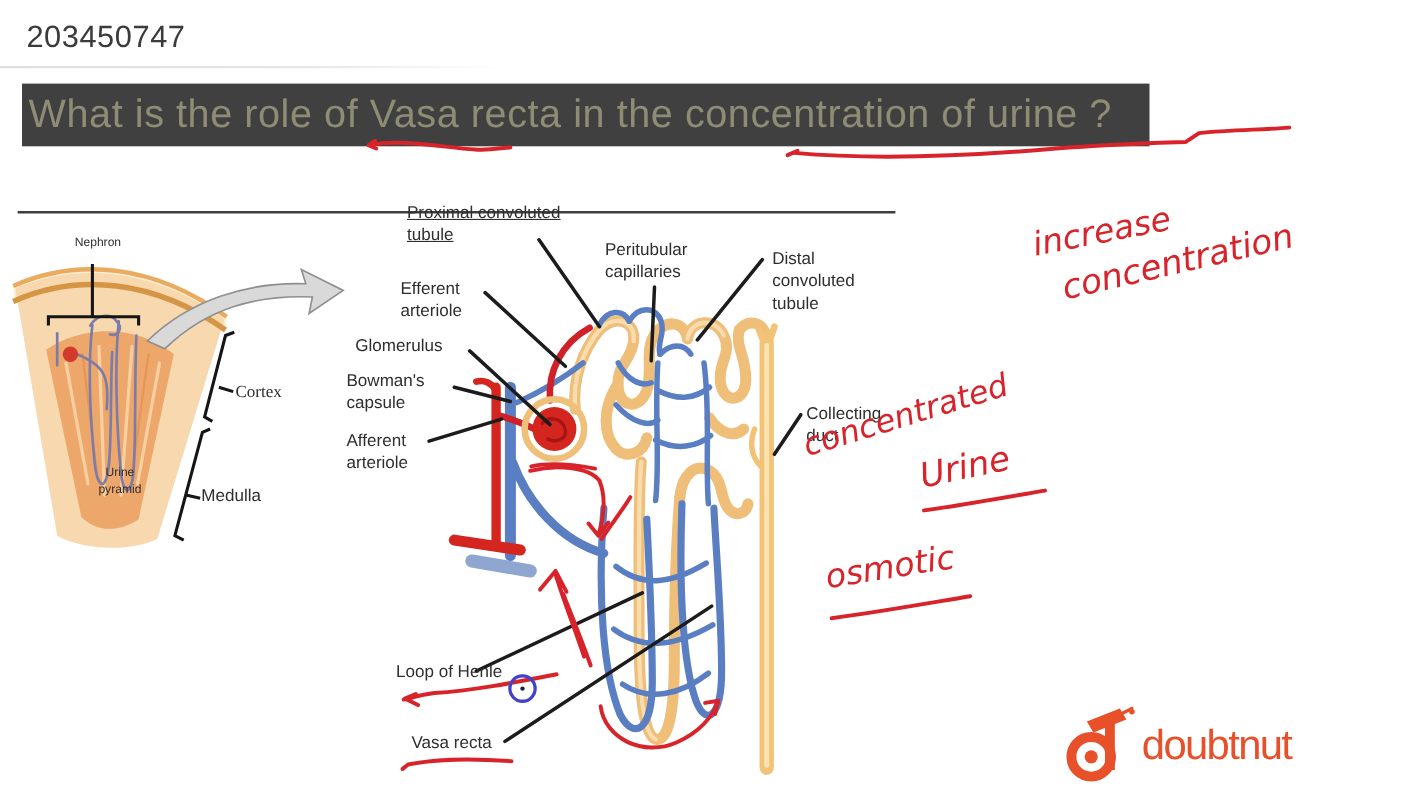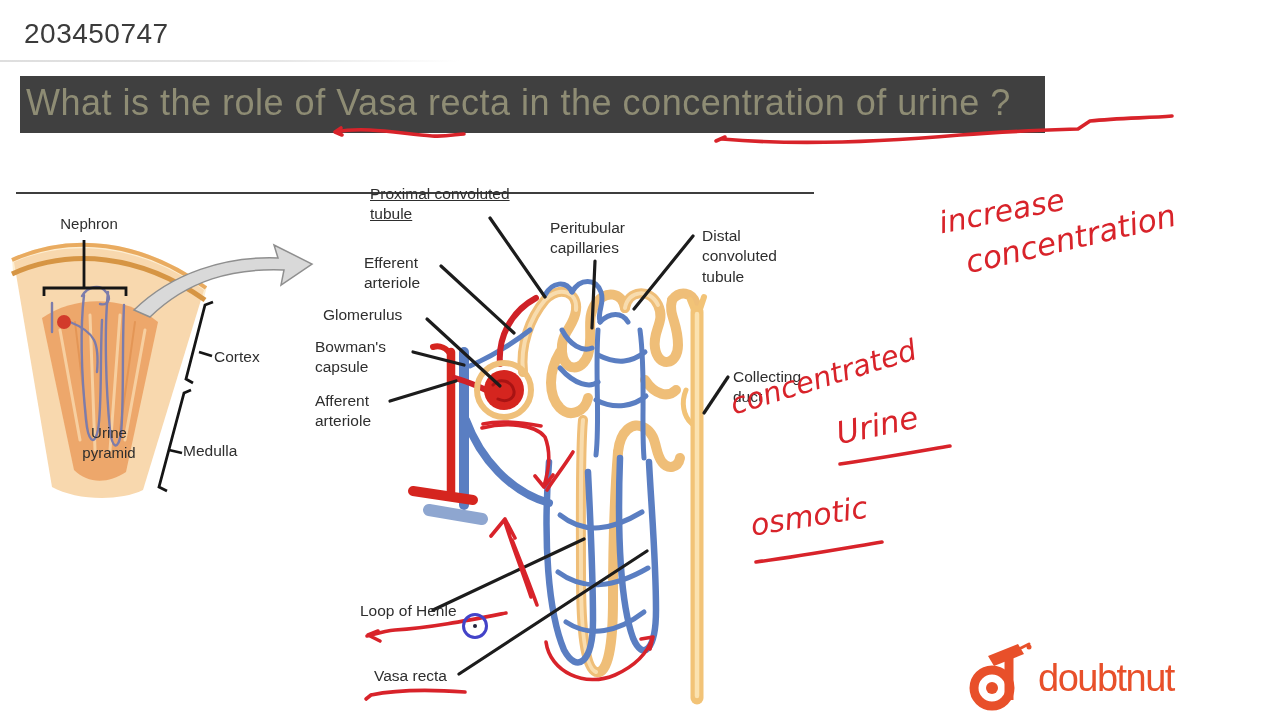--- a/index.html
+++ b/index.html
@@ -7,21 +7,21 @@
          font-family:"Liberation Sans",sans-serif;}
   
   .qid{position:absolute;left:24px;top:18px;font-size:28px;color:#3b3b3b;letter-spacing:.5px;}
   .id-rule{position:absolute;left:0;top:60px;width:460px;height:2px;
            background:linear-gradient(to right,#dedede 0%,#e6e6e6 60%,rgba(230,230,230,0));}
   .question{position:absolute;left:20px;top:76px;padding:6px 34px 9px 6px;
             background:#404040;color:#8e8c74;font-size:36px;letter-spacing:.5px;white-space:nowrap;}
   
   .lbl{position:absolute;color:#2e2e2e;font-size:15.5px;line-height:1.32;white-space:pre-line;}
   .lbl.c{text-align:center;}
-  .lbl.big{font-size:15px;}
+  .lbl.big{font-size:11px;}
   
   .ink-text{position:absolute;color:#d8232a;font-style:italic;
             font-family:"DejaVu Sans",sans-serif;transform-origin:left top;white-space:nowrap;}
   
   .cursor{position:absolute;left:462px;top:613px;width:20px;height:20px;border:3px solid #4343c8;
           border-radius:50%;}
   .cursor .dot{position:absolute;left:8px;top:8px;width:4px;height:4px;background:#22223a;border-radius:50%;}
   
   .brand{position:absolute;left:966px;top:640px;display:flex;align-items:center;}
   .brand .word{color:#e8502a;font-size:38px;font-weight:normal;letter-spacing:-1.5px;margin-left:6px;line-height:76px;}
@@ -175,21 +175,21 @@
       <path d="M531,597 C522,570 512,545 505,522 M491,536 L505,519 L515,538"></path>
       <path d="M537,605 C528,580 520,560 512,540"></path>
 
       <path d="M546,642 C550,672 585,688 615,675 C635,666 648,652 653,637 M653,637 L641,639 M653,637 L650,649"></path>
     </g>
   </svg>
 
   <div class="lbl big c" style="left:53px;top:214px;width:72px;">Nephron</div>
   <div class="lbl big c" style="left:64px;top:423px;width:90px;">Urine
 pyramid</div>
-  <div class="lbl" style="left:214px;top:347px;">Cortex</div>
+  <div class="lbl" style="left:214px;top:347px;font-family:Liberation Serif, serif;">Cortex</div>
   <div class="lbl" style="left:183px;top:441px;">Medulla</div>
 
   <div class="lbl" style="left:370px;top:184px;text-decoration:underline;">Proximal convoluted
 tubule</div>
   <div class="lbl" style="left:364px;top:253px;">Efferent
 arteriole</div>
   <div class="lbl" style="left:323px;top:305px;">Glomerulus</div>
   <div class="lbl" style="left:315px;top:337px;">Bowman's
 capsule</div>
   <div class="lbl" style="left:315px;top:391px;">Afferent

